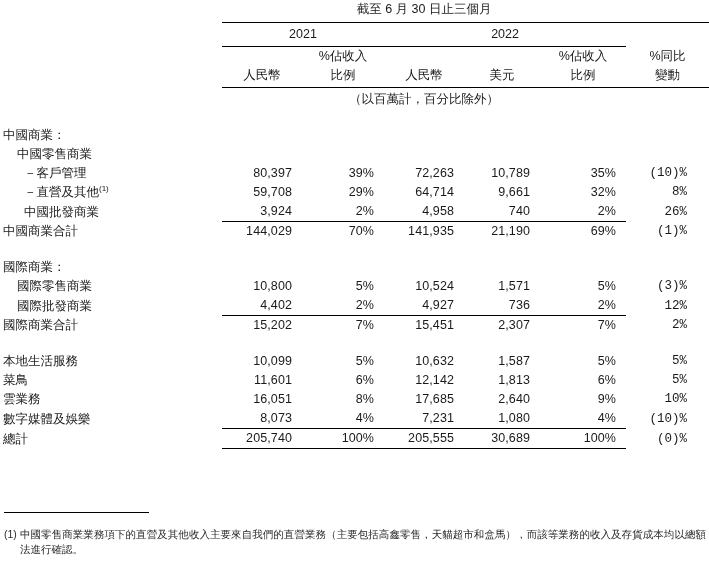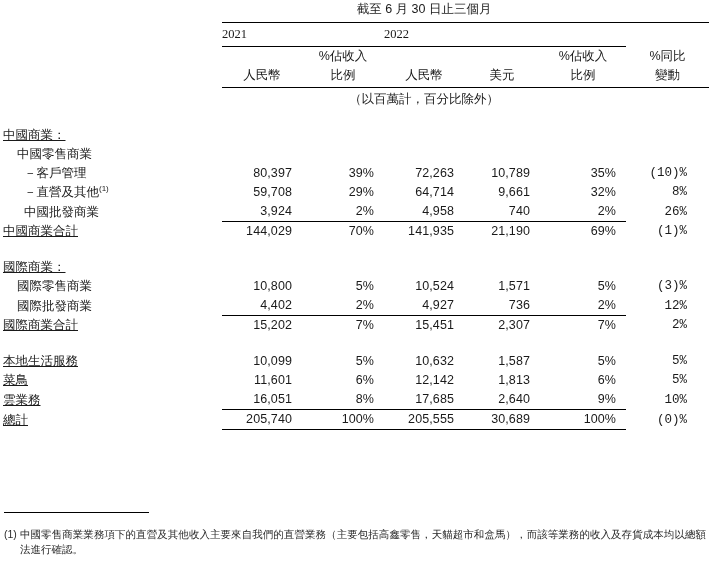--- a/index.html
+++ b/index.html
@@ -59,39 +59,39 @@
     letter-spacing: 0.1px;
   }
   .num-yoy {
     text-align: right;
     padding-right: 22px !important;
     font-size: 12.5px;
     font-family: Liberation Mono, monospace;
   }
 
   
-  .ind0 { padding-left: 3px !important; text-decoration: underline; }
+  .ind0 { padding-left: 3px !important; }
   .ind1 { padding-left: 17px !important; }
   .ind2 { padding-left: 24px !important; margin-top: 28px; }
   td.ruled-top { border-top: 1px solid #000; }
   td.ruled-bot { border-bottom: 1px solid #000; }
   tr.h-gap td { height: 17px; line-height: 17px; font-size: 0; }
 
   
   .hdr-period {
     text-align: center;
     font-size: 13px;
     padding-bottom: 3px !important;
   }
   .hdr-year {
+    text-align: center;
     font-size: 12.5px;
     font-weight: bold;
     padding-top: 2px !important;
     padding-bottom: 2px !important;
-    font-family: Liberation Serif, serif;
   }
   .hdr-col {
     text-align: center;
     font-size: 13px;
     line-height: 17px;
     padding-bottom: 2px !important;
   }
   .hdr-unit {
     text-align: center;
     font-size: 13px;
@@ -332,20 +332,29 @@
         <tr>
           <td class="lbl ind0">雲業務</td>
           <td class="num">16,051</td>
           <td class="num">8%</td>
           <td class="num">17,685</td>
           <td class="num">2,640</td>
           <td class="num">9%</td>
           <td class="num-yoy">10%</td>
         </tr>
         <tr>
+          <td class="lbl ind0">數字媒體及娛樂</td>
+          <td class="num">8,073</td>
+          <td class="num">4%</td>
+          <td class="num">7,231</td>
+          <td class="num">1,080</td>
+          <td class="num">4%</td>
+          <td class="num-yoy">(10)%</td>
+        </tr>
+        <tr>
           <td class="lbl ind0">總計</td>
           <td class="num ruled-top ruled-bot">205,740</td>
           <td class="num ruled-top ruled-bot">100%</td>
           <td class="num ruled-top ruled-bot">205,555</td>
           <td class="num ruled-top ruled-bot">30,689</td>
           <td class="num ruled-top ruled-bot">100%</td>
           <td class="num-yoy">(0)%</td>
         </tr>
       </tbody>
   </table>

